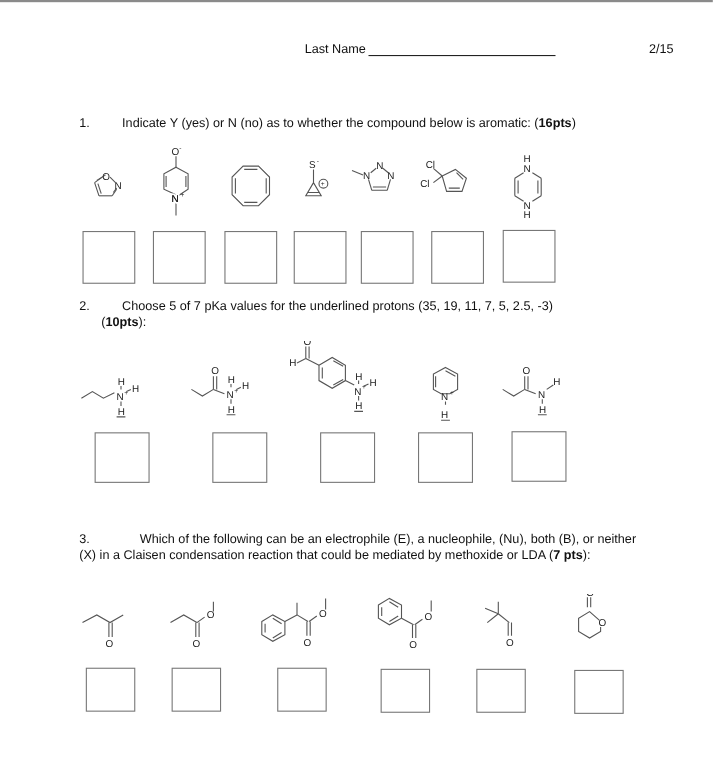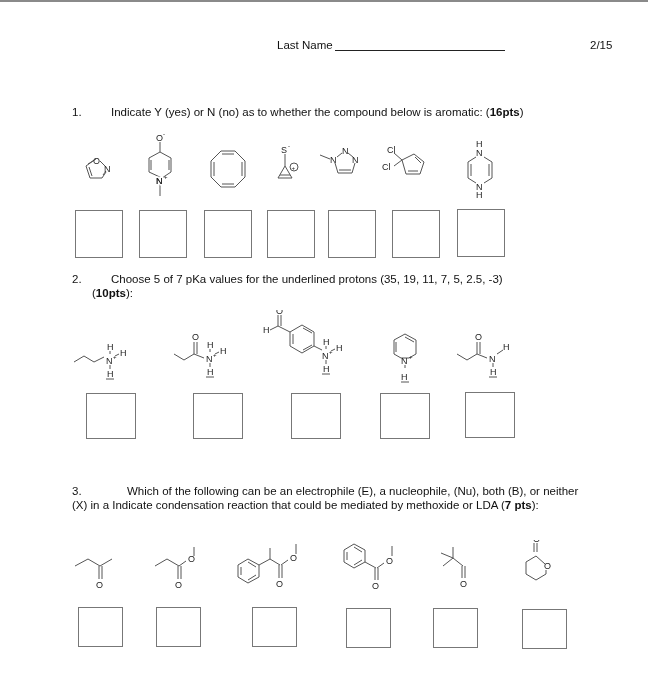--- a/index.html
+++ b/index.html
@@ -220,21 +220,21 @@
 </svg>
 
 <div class="box" style="left:86px;top:393px;width:50px;height:46px;"></div>
 <div class="box" style="left:193px;top:393px;width:50px;height:46px;"></div>
 <div class="box" style="left:291px;top:393px;width:50px;height:46px;"></div>
 <div class="box" style="left:380px;top:393px;width:50px;height:46px;"></div>
 <div class="box" style="left:465px;top:392px;width:50px;height:46px;"></div>
 
 <div class="abs txt" style="left:72px;top:484px;">3.</div>
 <div class="abs txt" style="left:111px;top:484px;margin-left:16px;">Which of the following can be an electrophile (E), a nucleophile, (Nu), both (B), or neither</div>
-<div class="abs txt" style="left:72px;top:498px;"><span>(X) in a Indicate condensation reaction that could be mediated by methoxide or LDA (</span><b>7 pts</b><span>):</span></div>
+<div class="abs txt" style="left:72px;top:498px;"><span>(X) in a Claisen condensation reaction that could be mediated by methoxide or LDA (</span><b>7 pts</b><span>):</span></div>
 
 <svg class="mol" style="left:72px;top:555px;" width="50" height="45">
   <g stroke="#555" stroke-width="1" fill="none">
     <polyline points="3,11 16,4 28,11 40,4"></polyline>
     <line x1="27" y1="11" x2="27" y2="24"></line>
     <line x1="30" y1="11" x2="30" y2="24"></line>
   </g>
   <text x="24" y="33" font-size="9" fill="#222">O</text>
 </svg>
 

